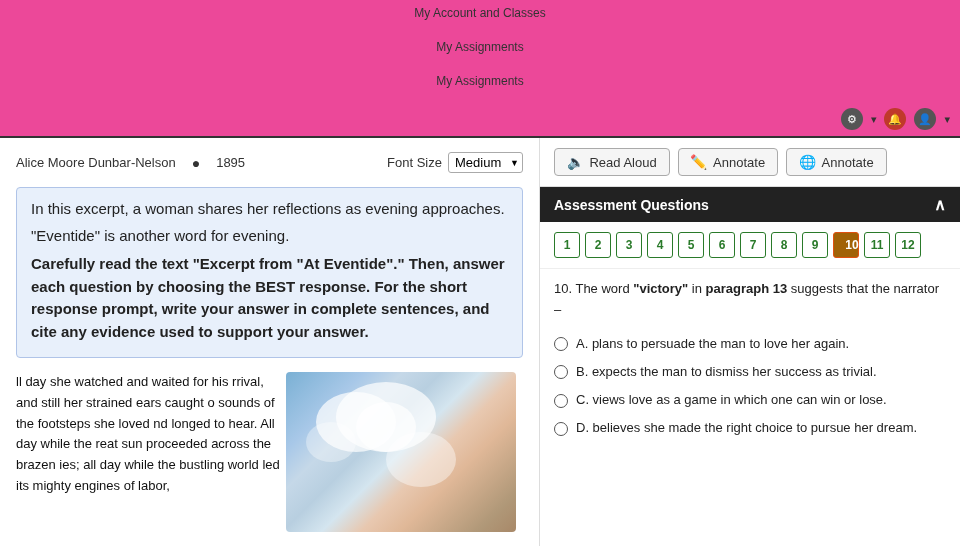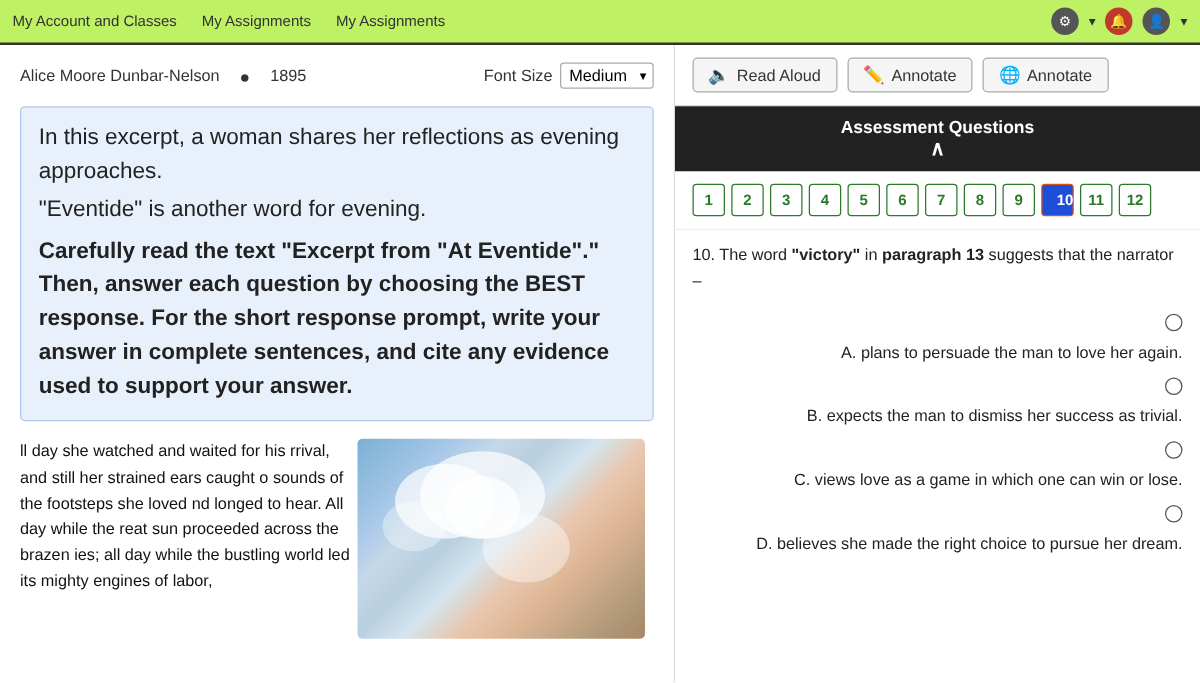--- a/index.html
+++ b/index.html
@@ -11,22 +11,23 @@
       overflow: hidden;
       font-size: 14px;
     }
 
     
     .top-nav {
       display: flex;
       align-items: center;
       padding: 6px 10px;
       border-bottom: 2px solid #333;
-      background: #bef264;
+      background: #ec4899;
       gap: 20px;
+      flex-direction: column;
     }
     .top-nav-item {
       font-size: 12px;
       color: #333;
       cursor: pointer;
     }
     .top-nav-right {
       margin-left: auto;
       display: flex;
       align-items: center;
@@ -87,21 +88,20 @@
     .font-size-select {
       border: 1px solid #aaa;
       border-radius: 3px;
       padding: 2px 20px 2px 6px;
       font-size: 13px;
       background: #fff;
       appearance: none;
       -webkit-appearance: none;
       cursor: pointer;
       position: relative;
-      text-align: center;
     }
     .font-size-wrapper {
       display: flex;
       align-items: center;
       gap: 6px;
       margin-left: auto;
       position: relative;
     }
     .select-wrapper {
       position: relative;
@@ -117,21 +117,21 @@
       pointer-events: none;
     }
 
     
     .info-box {
       background: #e8f0fb;
       border: 1px solid #b0c4e8;
       border-radius: 4px;
       padding: 10px 14px;
       margin-bottom: 14px;
-      font-size: 18px;
+      font-size: 15px;
       color: #222;
       line-height: 1.5;
     }
     .info-box p { margin-bottom: 4px; }
     .info-box .bold-text { font-weight: bold; }
 
     
     .passage-text {
       font-size: 13px;
       color: #111;
@@ -191,21 +191,20 @@
     
     .assessment-header {
       background: #222;
       color: #fff;
       padding: 8px 14px;
       display: flex;
       align-items: center;
       justify-content: space-between;
       font-size: 14px;
       font-weight: bold;
-      flex-direction: column;
     }
     .chevron-up {
       font-size: 16px;
       color: #fff;
     }
 
     
     .question-numbers {
       display: flex;
       gap: 5px;
@@ -220,21 +219,21 @@
       color: #2a7a2a;
       border-radius: 3px;
       display: flex;
       align-items: center;
       justify-content: center;
       font-size: 12px;
       font-weight: bold;
       cursor: pointer;
     }
     .q-num.active {
-      background: #1d4ed8;
+      background: #a16207;
       border-color: #e05010;
       color: #fff;
       padding-left: 12px;
     }
 
     
     .question-area {
       padding: 10px 14px;
       font-size: 13px;
       color: #222;
@@ -243,27 +242,26 @@
     .question-text {
       margin-bottom: 14px;
     }
     .question-text strong {
       font-weight: bold;
     }
 
     
     .option {
       display: flex;
-      align-items: flex-end;
+      align-items: center;
       gap: 8px;
       margin-bottom: 10px;
       cursor: pointer;
       font-size: 13px;
       line-height: 1.4;
-      flex-direction: column;
     }
     .radio-circle {
       width: 14px;
       height: 14px;
       border: 1.5px solid #555;
       border-radius: 50%;
       flex-shrink: 0;
       margin-top: 1px;
     }
   </style>

